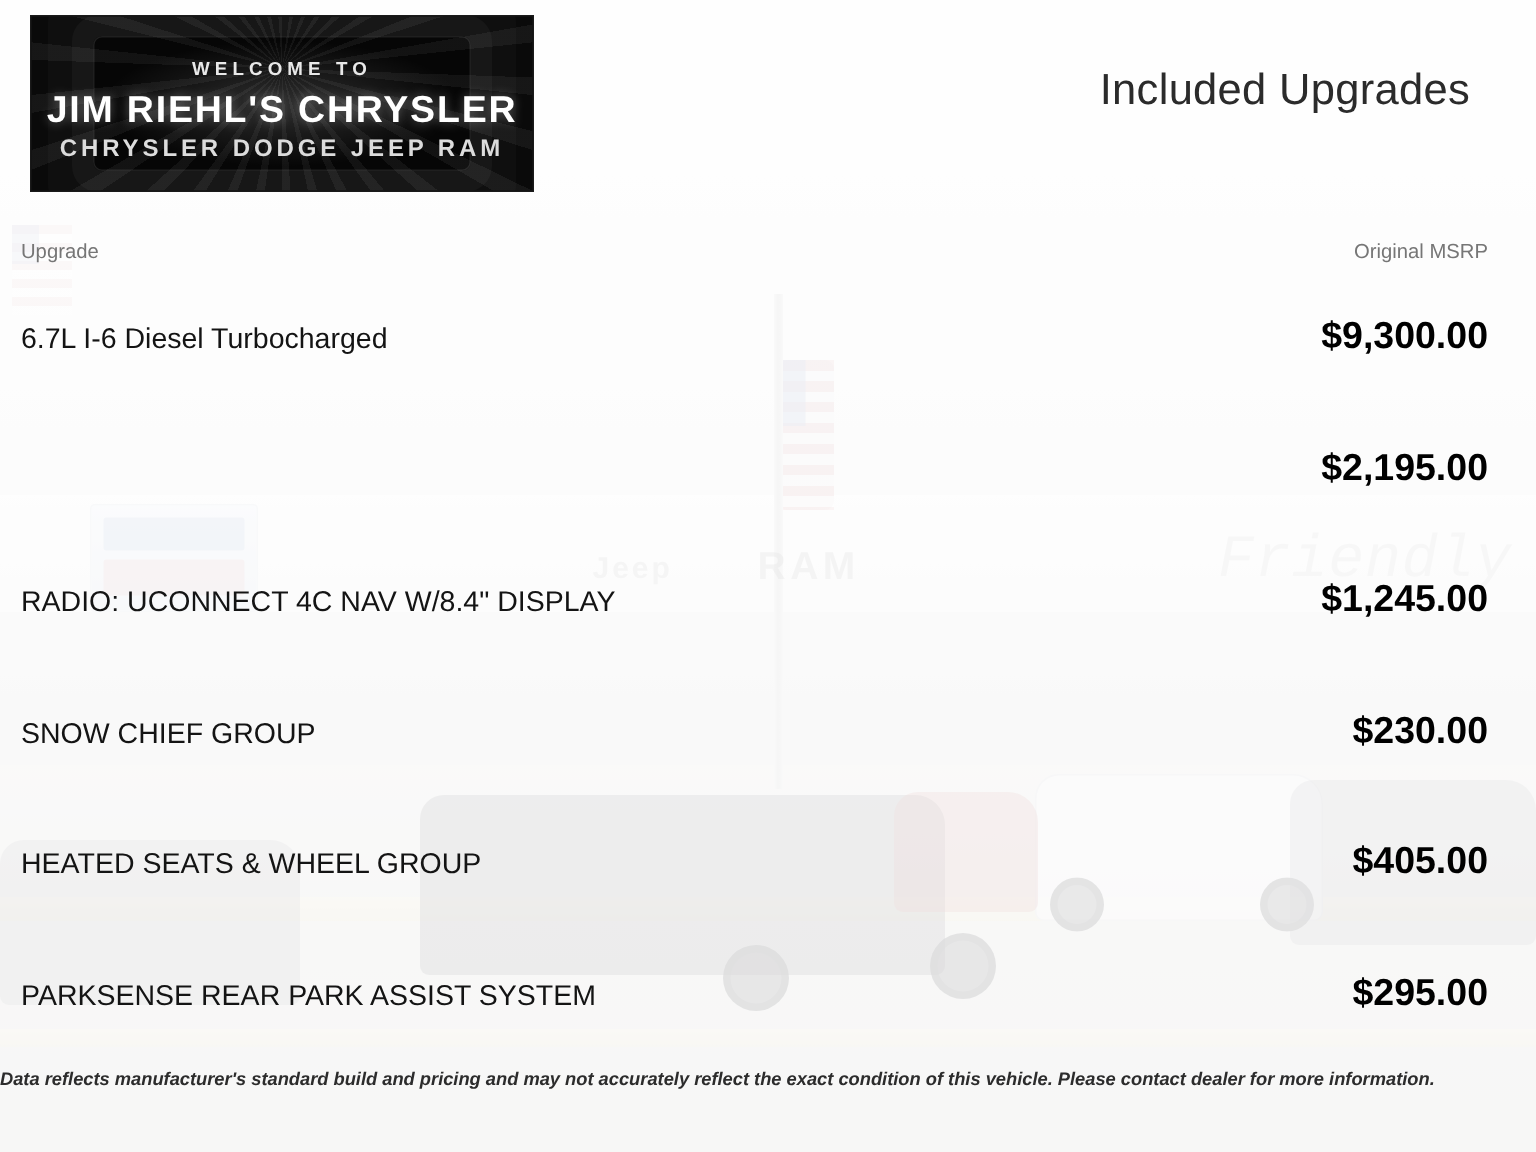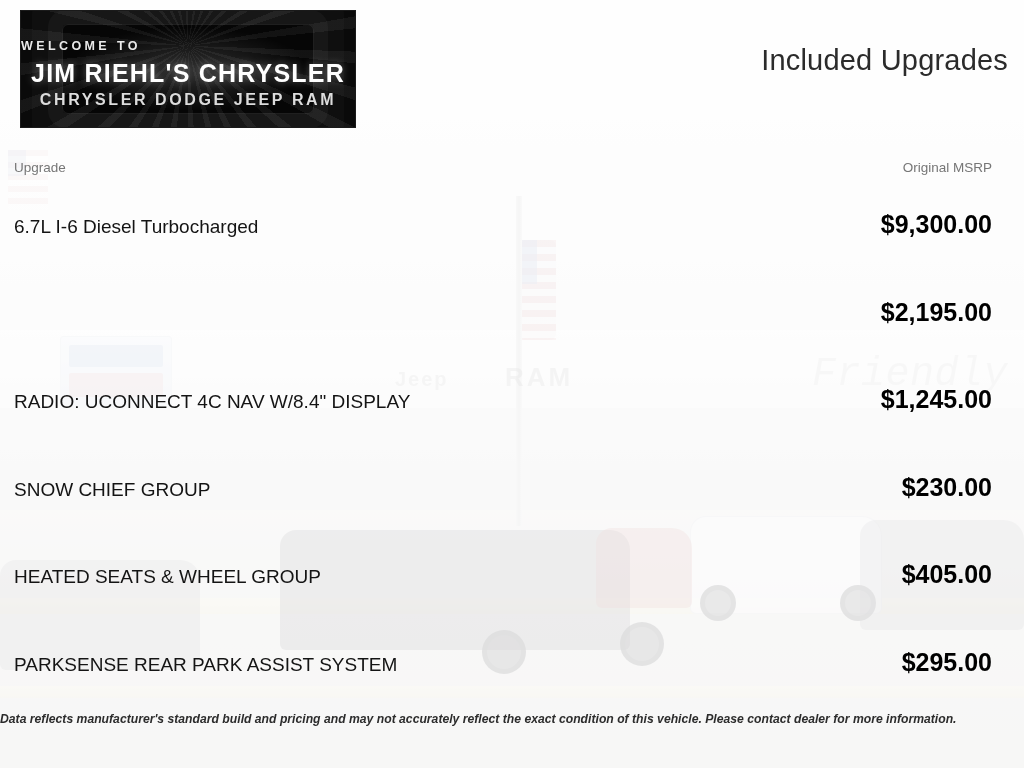--- a/index.html
+++ b/index.html
@@ -174,21 +174,21 @@
     width: 250px; height: 88px;
     border: 1px solid rgba(255,255,255,.10);
     border-radius: 6px;
     box-shadow:
       0 0 0 14px rgba(255,255,255,.035),
       0 0 0 30px rgba(255,255,255,.025),
       0 0 0 48px rgba(255,255,255,.018);
   }
   .logo .welcome {
     position: absolute; left: 0; right: 0; top: 28px;
-    text-align: left;
+    text-align: center;
     color: #e9e9e9;
     font-size: 12.5px;
     letter-spacing: 3.4px;
     font-weight: bold;
   }
   .logo .name {
     position: absolute; left: 0; right: 0; top: 48px;
     text-align: center;
     color: #ffffff;
     font-size: 25px;
@@ -200,21 +200,21 @@
     position: absolute; left: 0; right: 0; top: 80px;
     text-align: center;
     color: #dcdcdc;
     font-size: 16px;
     letter-spacing: 2.6px;
     font-weight: bold;
   }
 
   .page-title {
     position: absolute;
-    right: 16px; top: 44px;
+    right: 44px; top: 44px;
     font-size: 29px;
     color: #2b2b2b;
     font-weight: normal;
     letter-spacing: .2px;
   }
 
   .col-headers {
     position: absolute;
     left: 14px; right: 32px; top: 160px;
     height: 18px;

